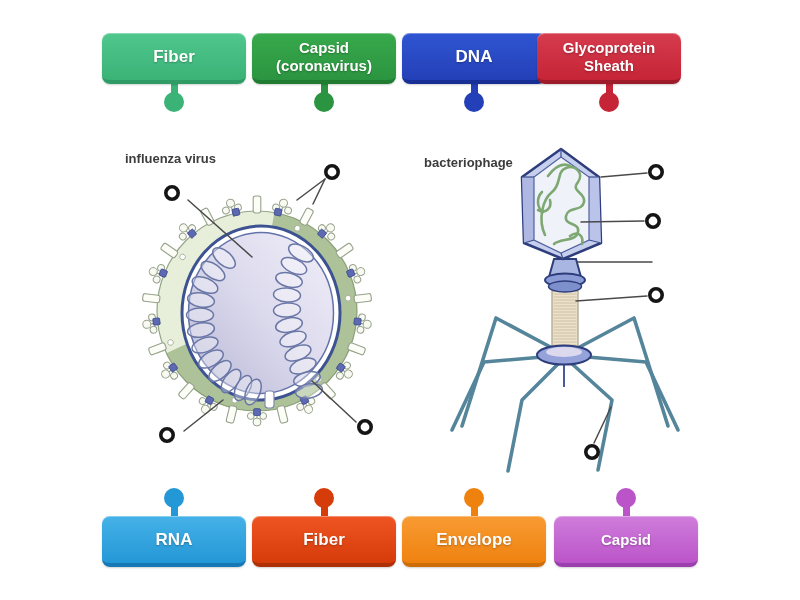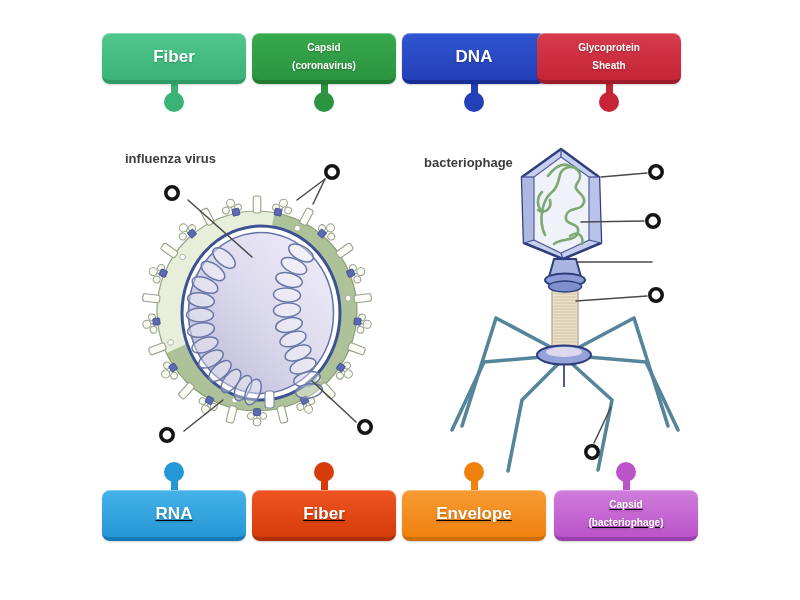--- a/index.html
+++ b/index.html
@@ -10,32 +10,32 @@
   
   .tag{position:absolute;width:144px;}
   .tag .box{position:relative;z-index:1;height:51px;box-sizing:border-box;
     display:flex;flex-direction:column;justify-content:center;align-items:center;
     border-radius:8px;color:#fff;font-weight:bold;text-align:center;
     background:linear-gradient(180deg,var(--bg1),var(--bg2));
     border-bottom:4px solid var(--bd);
     box-shadow:inset 0 1px 0 rgba(255,255,255,.35), 0 1px 2px rgba(0,0,0,.18);
     text-shadow:0 1px 2px rgba(0,0,0,.28);cursor:grab;}
   .tag .box span{font-size:17px;line-height:20px;}
-  .tag.two .box span{font-size:10px;line-height:18px;}
+  .tag.two .box span{font-size:15px;line-height:18px;}
   .pin{position:absolute;left:50%;transform:translateX(-50%);z-index:0;
        display:flex;flex-direction:column;align-items:center;}
   .pin .stem{display:block;width:7px;height:13px;background:var(--bg2);}
   .pin .dot{display:block;width:20px;height:20px;border-radius:50%;background:var(--bg2);}
   .pin-below{top:48px;}
   .pin-below .dot{margin-top:-2px;}
   .pin-above{bottom:48px;}
   .pin-above .dot{margin-bottom:-2px;}
 
   .row-top .tag{top:33px;}
-  .row-bottom .tag{top:490px;text-decoration:underline;}
+  .row-bottom .tag{top:516px;}
 
   .t-sheath  {--bg1:#4fc78d;--bg2:#3bb377;--bd:#2f9c66;}
   .t-capsidc {--bg1:#38a94c;--bg2:#2b9440;--bd:#1f7c31;}
   .t-dna     {--bg1:#2f55d2;--bg2:#2440b8;--bd:#182f96;}
   .t-glyco   {--bg1:#d63b4e;--bg2:#c52536;--bd:#9e1c2a;}
   .t-rna     {--bg1:#45b2e8;--bg2:#2497d6;--bd:#1678b4;}
   .t-fiber   {--bg1:#ef5523;--bg2:#d63c09;--bd:#ad3007;}
   .t-envelope{--bg1:#f89b33;--bg2:#ef820f;--bd:#cc6d08;}
   .t-capsidb {--bg1:#cf7ddb;--bg2:#bb54c9;--bd:#9c3fae;}
 </style>
@@ -426,21 +426,20 @@
         <span></span>
       </div>
       <div class="pin pin-above">
           <i class="dot"></i>
           <i class="stem"></i>
         </div>
     </div>
     <div class="tag two t-capsidb" style="left:554px">
       <div class="box">
         <span>Capsid</span>
-        <span>(bacteriophage)</span>
       </div>
       <div class="pin pin-above">
           <i class="dot"></i>
           <i class="stem"></i>
         </div>
     </div>
   </div>
 
 </div>
 

